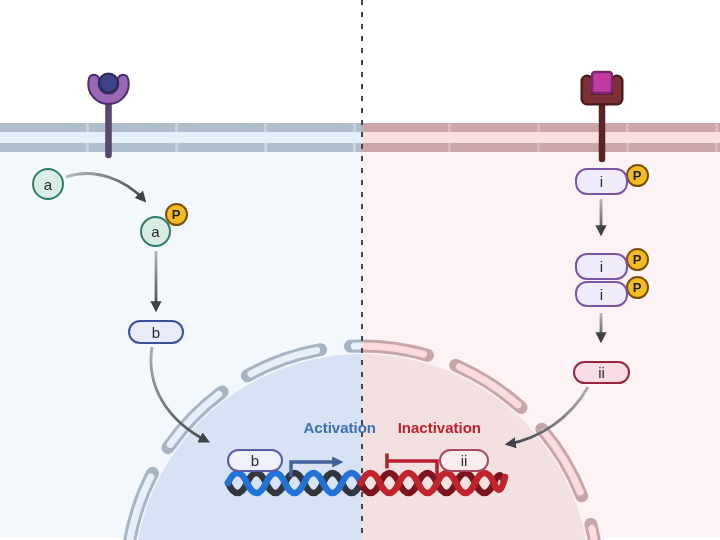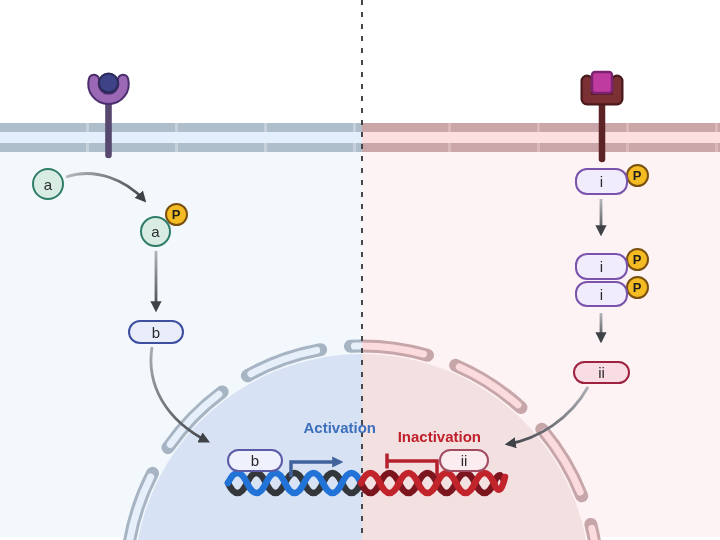--- a/index.html
+++ b/index.html
@@ -26,21 +26,21 @@
         box-sizing:border-box;font-size:15px;color:#2b2b2e;}
   .circle{border-radius:50%;}
   .pill{border-radius:12px;}
   .pbadge{position:absolute;width:23px;height:23px;border-radius:50%;
           background:#f5bb22;border:2.5px solid #7a500f;box-sizing:border-box;
           display:flex;align-items:center;justify-content:center;
           font-size:13px;font-weight:bold;color:#1e1e1e;}
   .proc-label{position:absolute;width:130px;text-align:right;
               font-size:15px;font-weight:bold;}
   #label-activation{left:246px;top:419px;color:#3d6fbb;}
-  #label-inactivation{left:351px;top:428px;color:#c0202a;}
+  #label-inactivation{left:351px;top:419px;color:#c0202a;}
 </style>
 </head>
 <body>
 
 <div class="abs" id="bg-left"></div>
 <div class="abs" id="bg-right"></div>
 <div class="abs" id="bottom-strip"></div>
 
 <div class="abs mem" id="membrane-left">
   <div class="band"></div>

